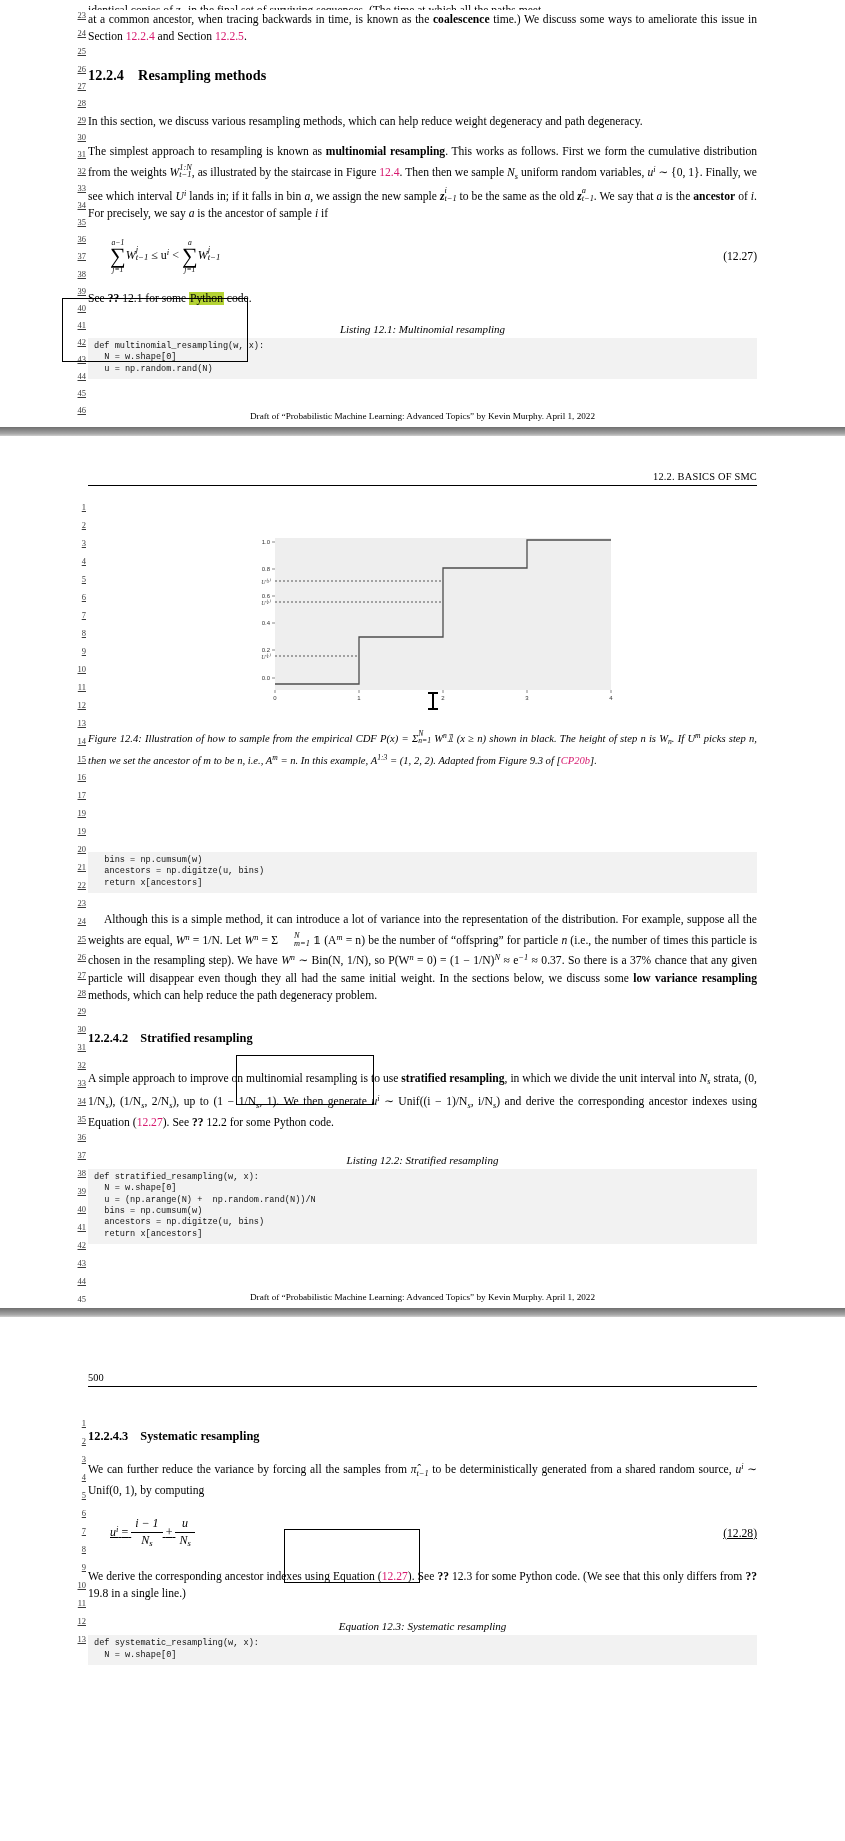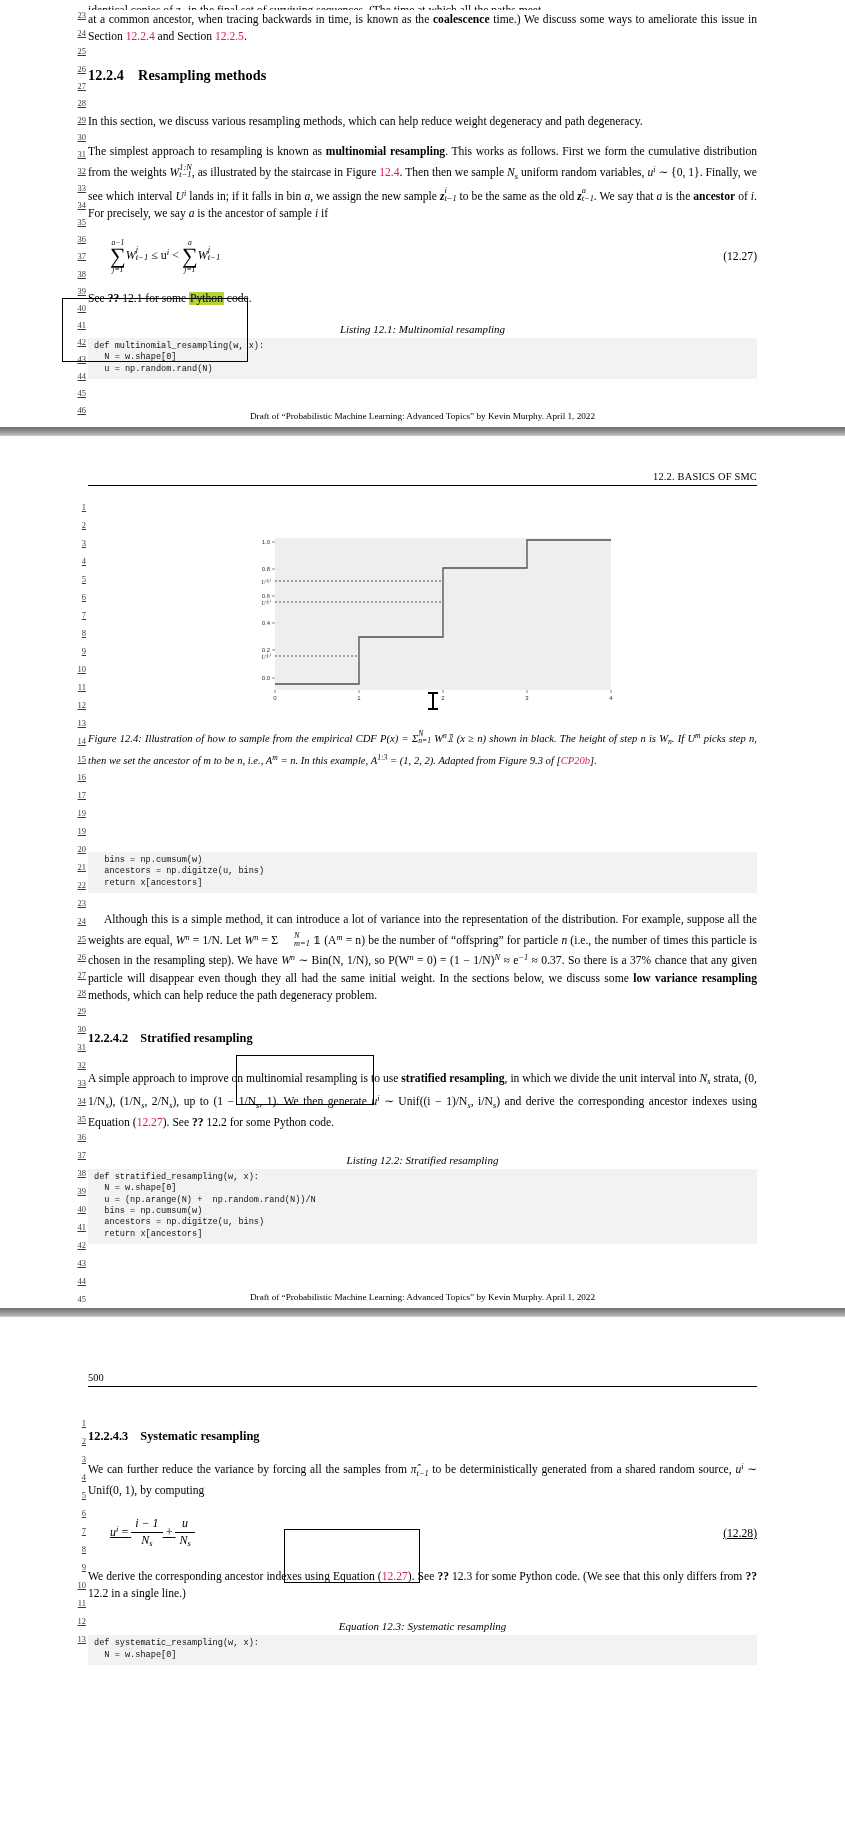--- a/index.html
+++ b/index.html
@@ -479,21 +479,21 @@
         <span>+</span>
         <span class="frac">
           <span class="nu">u</span>
           <span class="de"><span>N</span><span class="sub">s</span></span>
         </span>
       </div>
       <div class="eq-tag">(12.28)</div>
     </div>
 
     <p class="body" style="margin-top:18px;">
-      <span>We derive the corresponding ancestor indexes using Equation (</span><a class="ref" href="#" style="text-decoration:none;">12.27</a><span>). See </span><b>??</b><span> 12.3 for some Python code. (We see that this only differs from </span><b>??</b><span> 12.2 in a single line.)</span>
+      <span>We derive the corresponding ancestor indexes using Equation (</span><a class="ref" href="#" style="text-decoration:none;">12.27</a><span>). See </span><b>??</b><span> 12.3 for some Python code. (We see that this only differs from </span><b>??</b><span> 19.8 in a single line.)</span>
     </p>
 
     <p class="listing-cap" style="margin-top:18px;">
       <span>Equation 12.3: Systematic resampling</span>
     </p>
     <pre class="code">def systematic_resampling(w, x):
   N = w.shape[0]</pre>
 
     <div class="selbox" style="left:196px; top:157px; width:134px; height:52px;"></div>
   </div>

